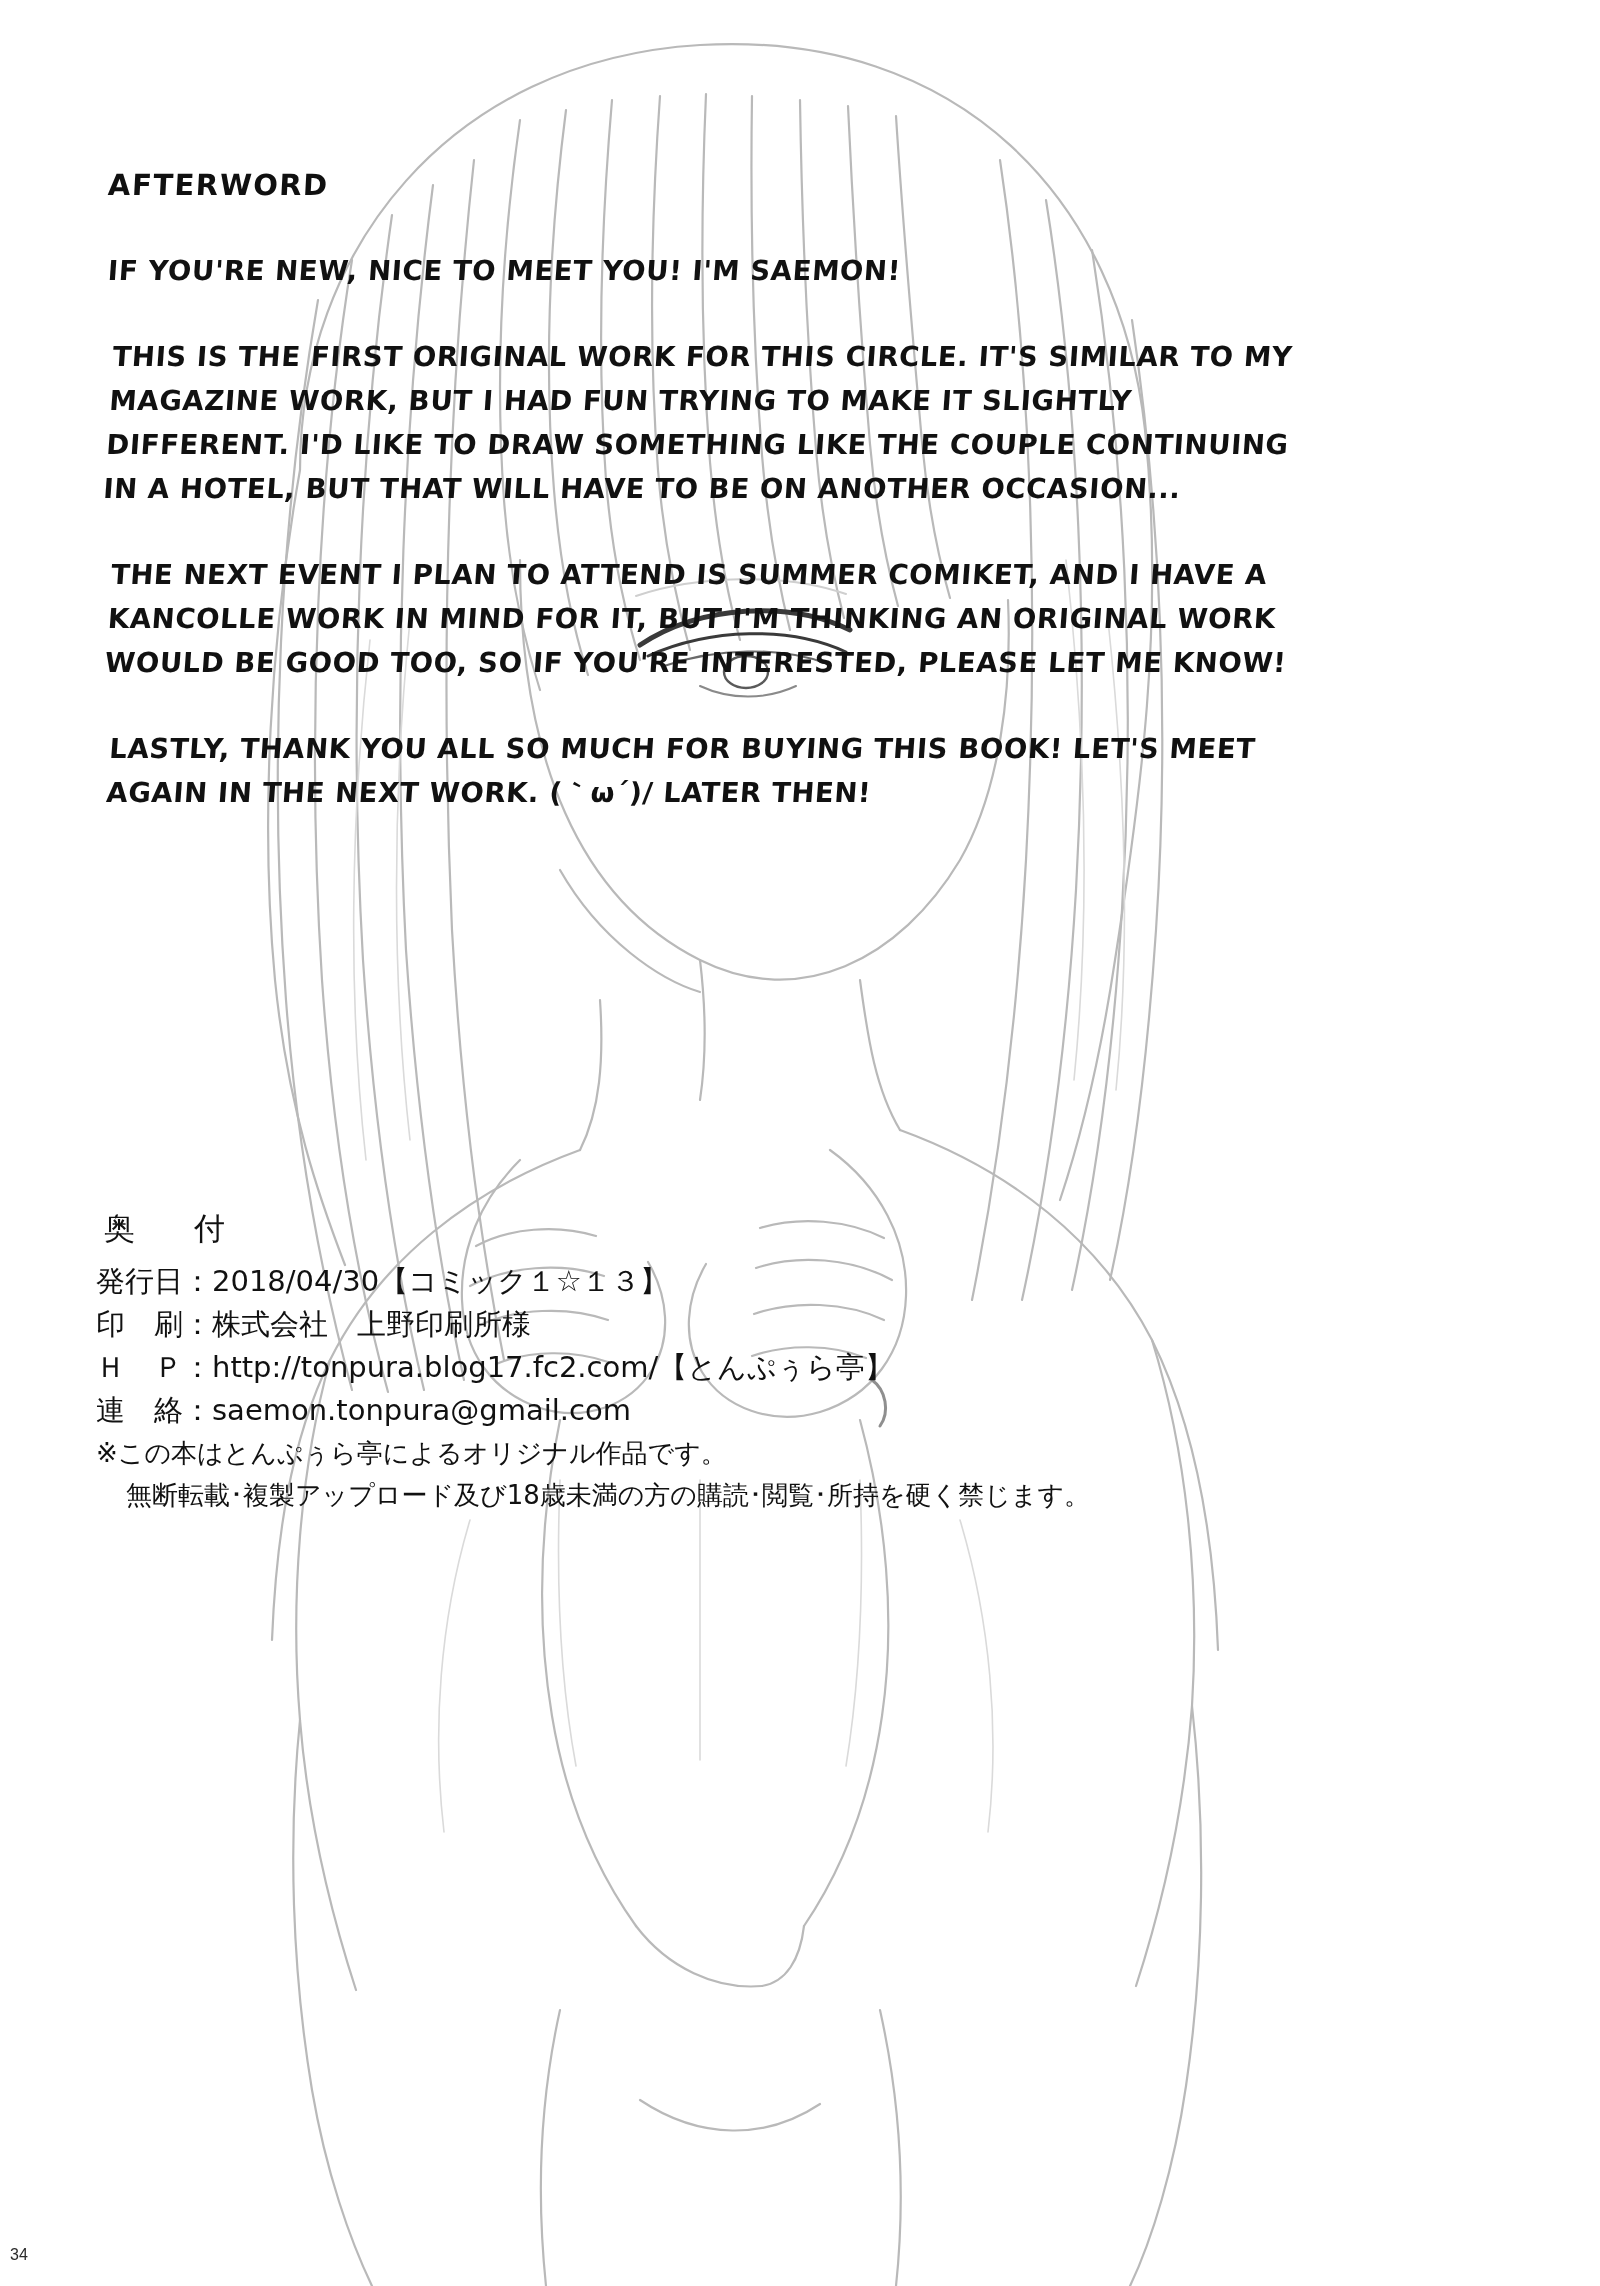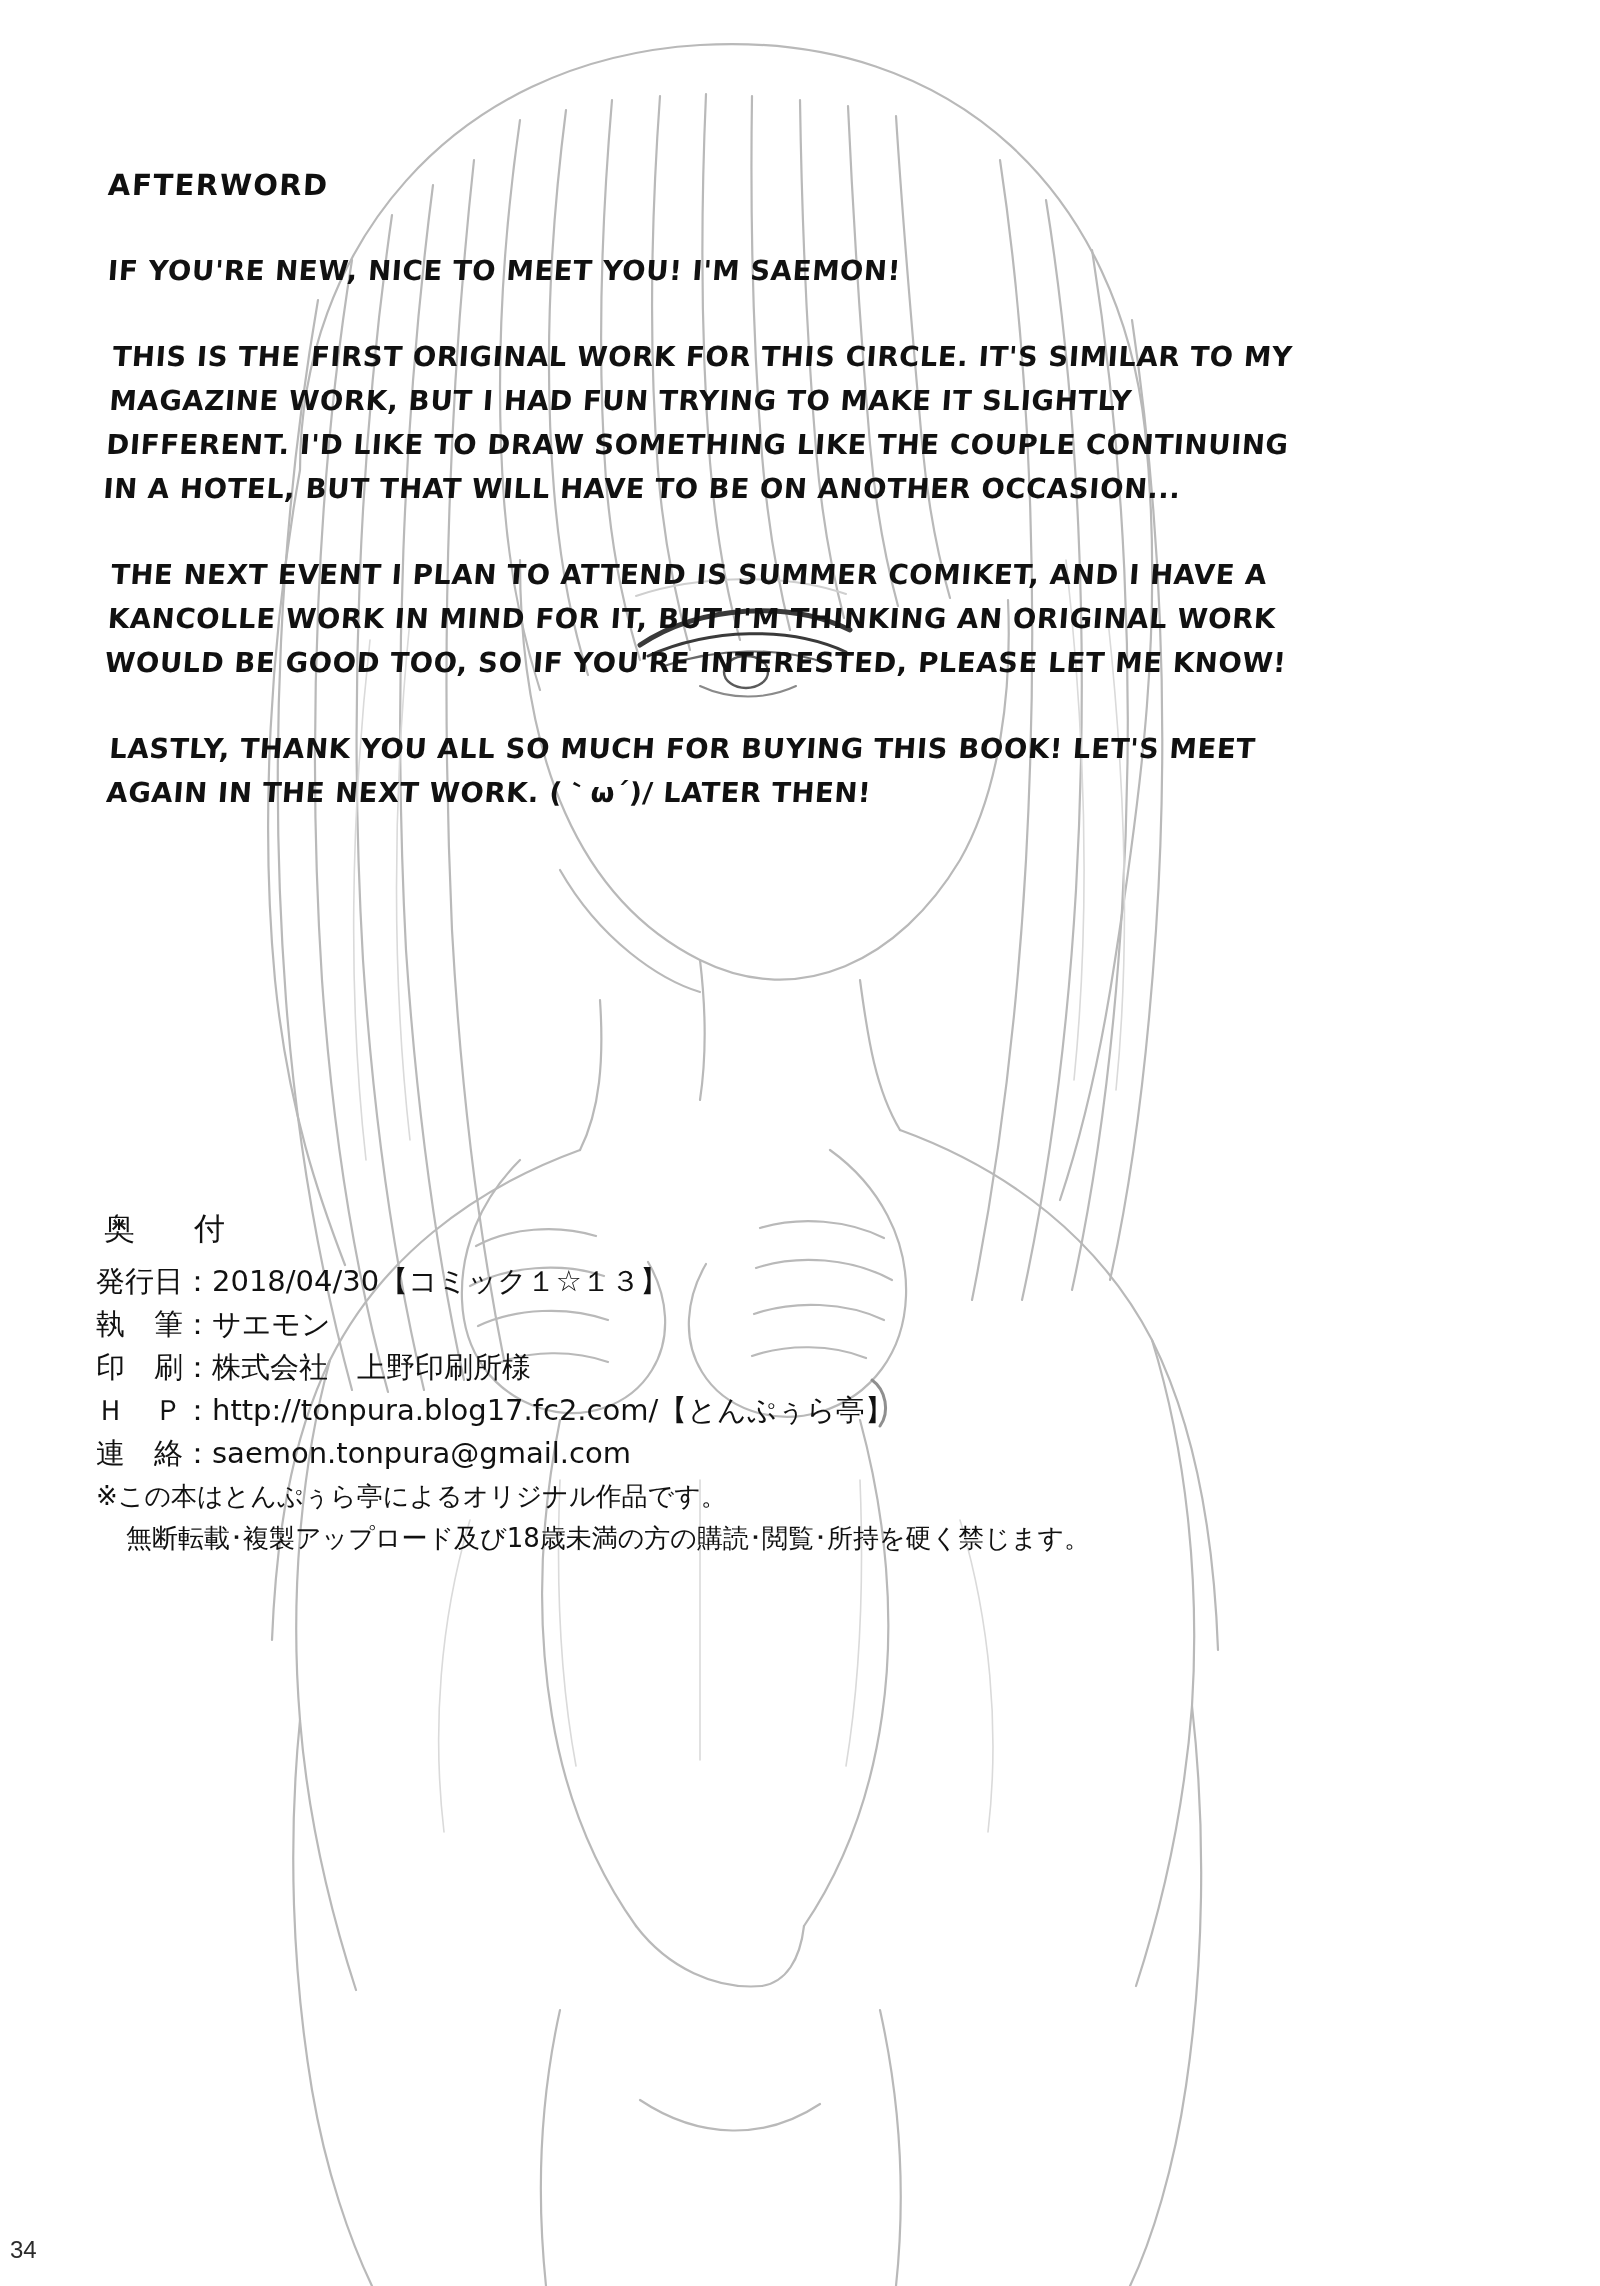--- a/index.html
+++ b/index.html
@@ -92,21 +92,21 @@
     display: block;
     padding-left: 30px;
   }
 
   
   .page-number {
     position: absolute;
     left: 10px;
     bottom: 22px;
     font-family: "Liberation Sans", sans-serif;
-    font-size: 24px;
+    font-size: 16px;
     color: #2b2b2b;
     z-index: 2;
   }
 </style>
 </head>
 <body>
 
 <div class="page">
 
   <div class="artwork">
@@ -202,21 +202,20 @@
     <div class="afterword-heading">AFTERWORD</div>
     <p>IF YOU'RE NEW, NICE TO MEET YOU! I'M SAEMON!</p>
     <p>THIS IS THE FIRST ORIGINAL WORK FOR THIS CIRCLE. IT'S SIMILAR TO MY MAGAZINE WORK, BUT I HAD FUN TRYING TO MAKE IT SLIGHTLY DIFFERENT. I'D LIKE TO DRAW SOMETHING LIKE THE COUPLE CONTINUING IN A HOTEL, BUT THAT WILL HAVE TO BE ON ANOTHER OCCASION...</p>
     <p>THE NEXT EVENT I PLAN TO ATTEND IS SUMMER COMIKET, AND I HAVE A KANCOLLE WORK IN MIND FOR IT, BUT I'M THINKING AN ORIGINAL WORK WOULD BE GOOD TOO, SO IF YOU'RE INTERESTED, PLEASE LET ME KNOW!</p>
     <p>LASTLY, THANK YOU ALL SO MUCH FOR BUYING THIS BOOK! LET'S MEET AGAIN IN THE NEXT WORK. (｀ω´)/ LATER THEN!</p>
   </div>
 
   <div class="colophon">
     <div class="colophon-title">奥　付</div>
     <div class="colophon-line">発行日：2018/04/30【コミック１☆１３】</div>
-    <div class="colophon-line">執　筆：サエモン</div>
     <div class="colophon-line">印　刷：株式会社　上野印刷所様</div>
     <div class="colophon-line">Ｈ　Ｐ：http://tonpura.blog17.fc2.com/【とんぷぅら亭】</div>
     <div class="colophon-line">連　絡：saemon.tonpura@gmail.com</div>
 
     <div class="colophon-note">
       <span>※この本はとんぷぅら亭によるオリジナル作品です。</span>
       <span class="indent">無断転載･複製アップロード及び18歳未満の方の購読･閲覧･所持を硬く禁じます。</span>
     </div>
   </div>
 

